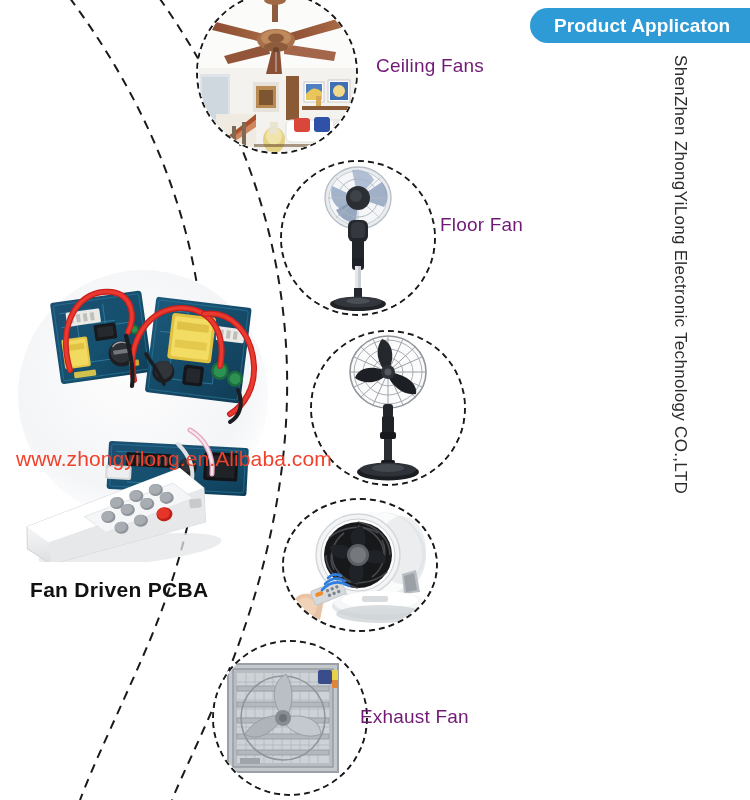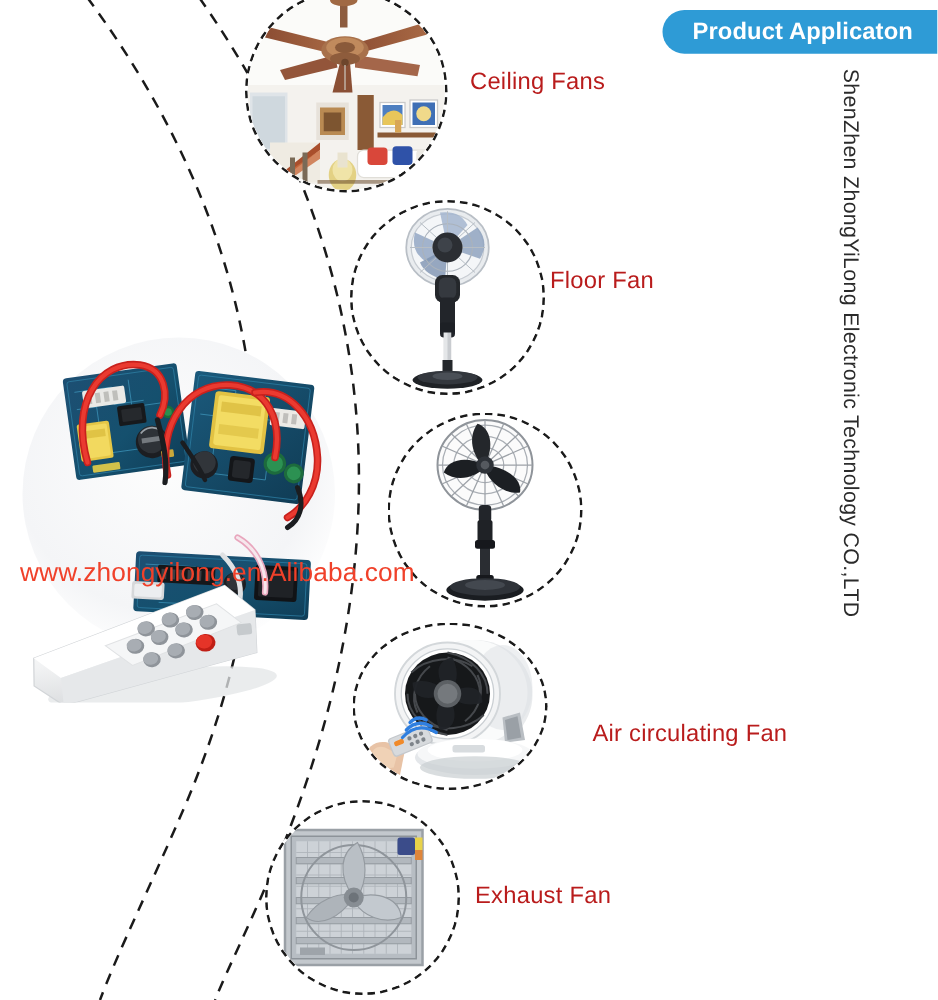--- a/index.html
+++ b/index.html
@@ -78,21 +78,21 @@
   .bubble .scene {
     position: absolute;
     inset: 0;
     border-radius: 50%;
     overflow: hidden;
   }
 
   
   .cap {
     position: absolute;
-    color: #b91c1c;
+    color: #701a75;
     font-size: 19px;
     white-space: nowrap;
     letter-spacing: 0.2px;
   }
 
   
   .pcba-wrap {
     position: absolute;
     left: 8px;
     top: 262px;
@@ -375,21 +375,20 @@
         </g>
 
         <g fill="none" stroke="#2f7fe0" stroke-width="2.6" stroke-linecap="round">
           <path d="M44 78 q6 -6 13 -2"></path>
           <path d="M41 84 q9 -9 20 -3"></path>
           <path d="M38 90 q12 -13 27 -4"></path>
         </g>
       </svg>
     </div>
   </div>
-  <div class="cap" style="left:474px; top:577px;">Air circulating Fan</div>
 
   <div class="bubble" style="left:212px; top:640px; width:152px; height:152px;">
     <div class="scene">
       <svg viewBox="0 0 152 152" width="152" height="152">
         <rect x="0" y="0" width="152" height="152" fill="#ffffff"></rect>
 
         <rect x="14" y="22" width="110" height="108" fill="#c3c8cd" stroke="#9aa0a6" stroke-width="2"></rect>
         <rect x="19" y="27" width="100" height="98" fill="#b7bdc3" stroke="#8d9399" stroke-width="1.2"></rect>
 
         <rect x="23" y="31" width="92" height="90" fill="#cdd2d7"></rect>
@@ -432,21 +431,21 @@
         <circle cx="69" cy="76" r="4" fill="#6d7379"></circle>
 
         <rect x="104" y="28" width="14" height="14" rx="2" fill="#3b4c8a"></rect>
         <rect x="118" y="28" width="6" height="10" fill="#e8d24a"></rect>
         <rect x="118" y="38" width="6" height="8" fill="#e0863a"></rect>
 
         <rect x="26" y="116" width="20" height="6" fill="#9ea4aa"></rect>
       </svg>
     </div>
   </div>
-  <div class="cap" style="left:380px; top:706px;">Exhaust Fan</div>
+  <div class="cap" style="left:360px; top:706px;">Exhaust Fan</div>
 
   <div class="pcba-wrap">
     <div class="pcba-glow"></div>
     <svg viewBox="0 0 280 300" width="280" height="300" style="position:absolute;left:0;top:0;">
       <defs>
         <linearGradient id="pcbG" x1="0" y1="0" x2="1" y2="1">
           <stop offset="0%" stop-color="#1d4f73"></stop>
             <stop offset="55%" stop-color="#15506e"></stop>
           <stop offset="100%" stop-color="#0f3d57"></stop>
         </linearGradient>
@@ -618,14 +617,15 @@
           <ellipse cx="155" cy="255" rx="6.5" ry="5.5" fill="#e53428"></ellipse>
         </g>
 
         <rect x="182" y="244" width="12" height="9" rx="2" fill="#c6cacd"></rect>
       </g>
     </svg>
   </div>
 
   <div class="watermark">www.zhongyilong.en.Alibaba.com</div>
 
+  <div class="pcba-title">Fan Driven PCBA</div>
 
 </div>
 
 </body></html>

